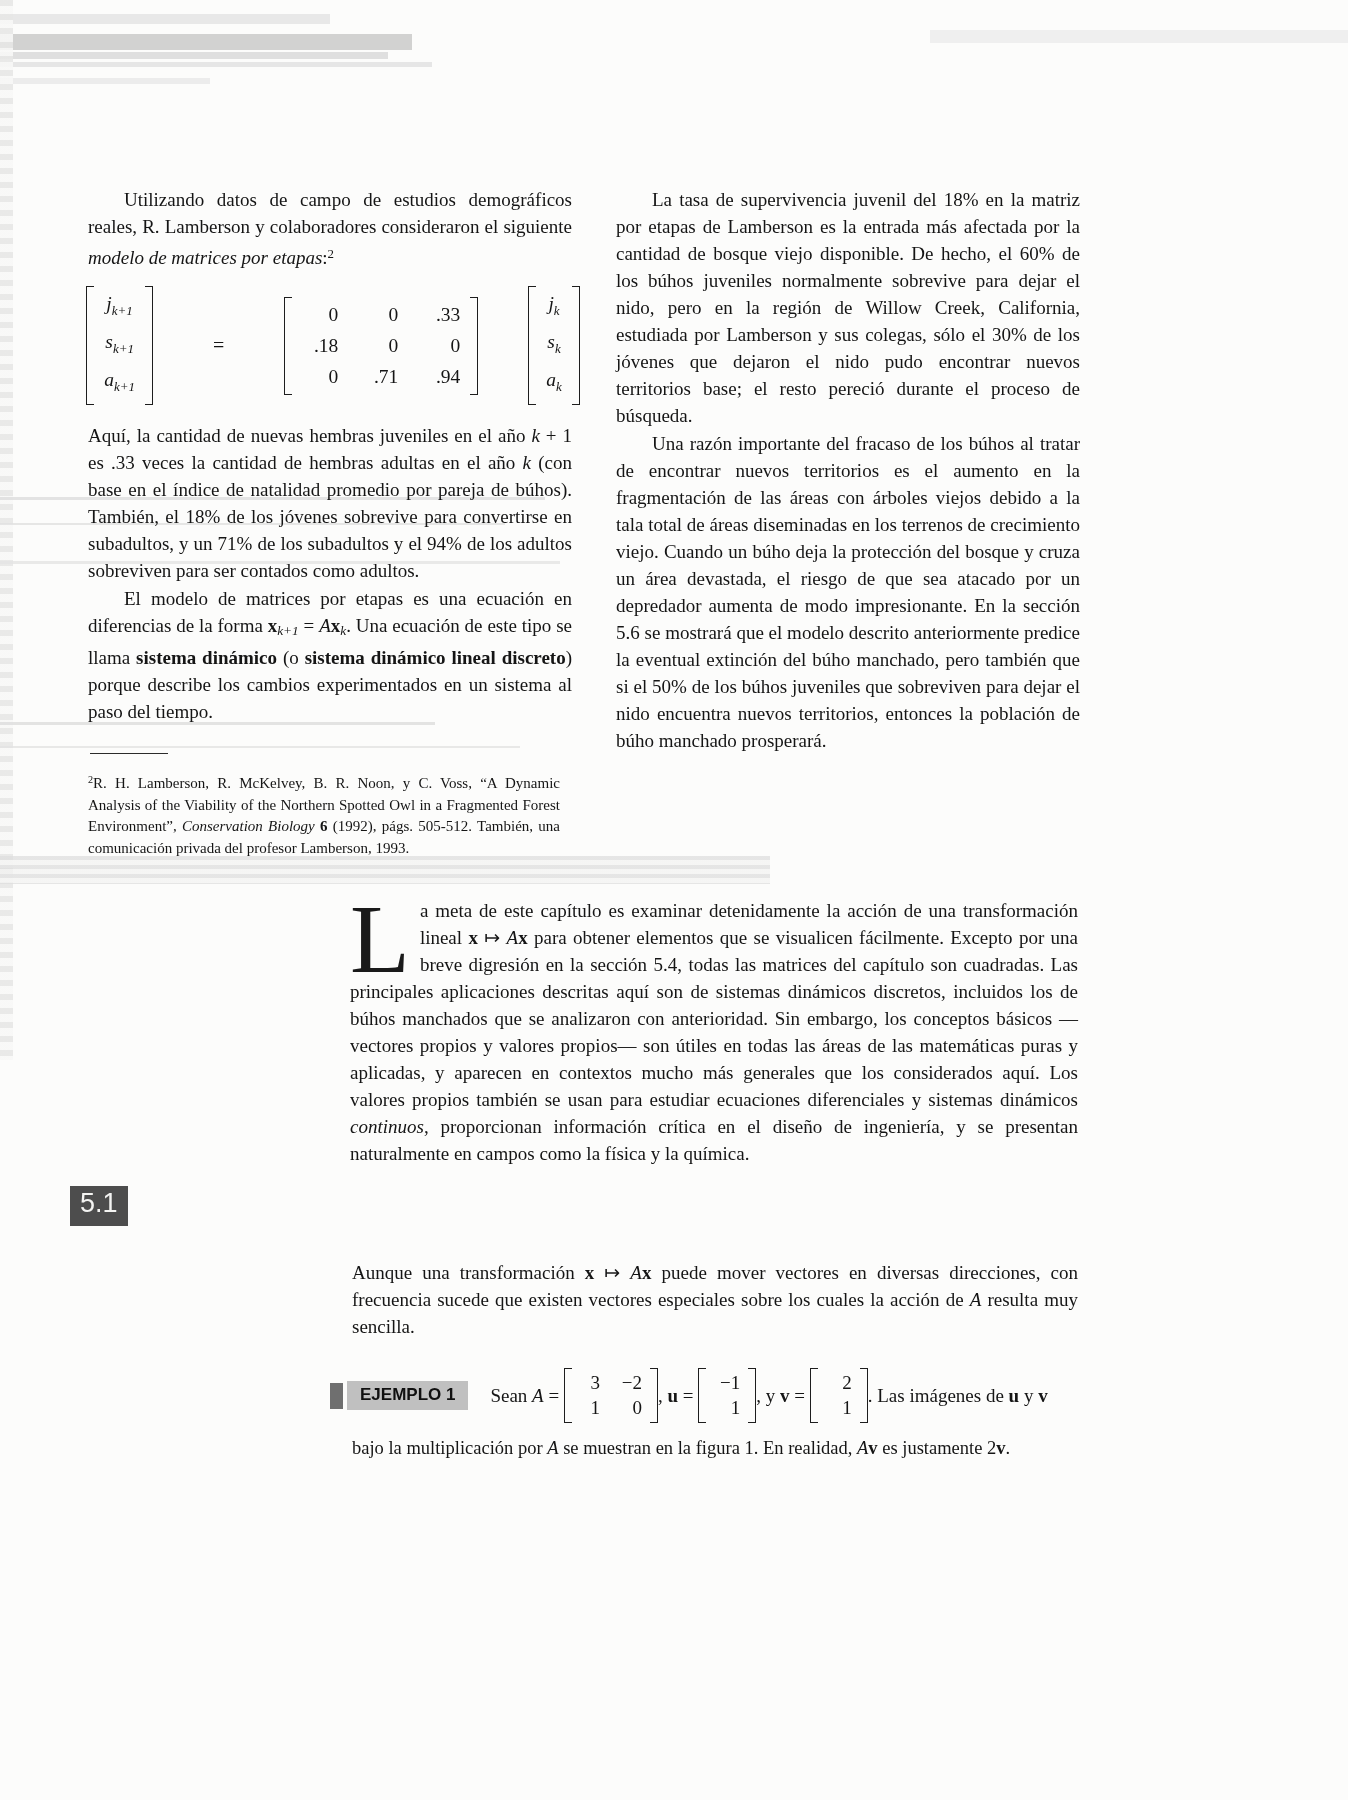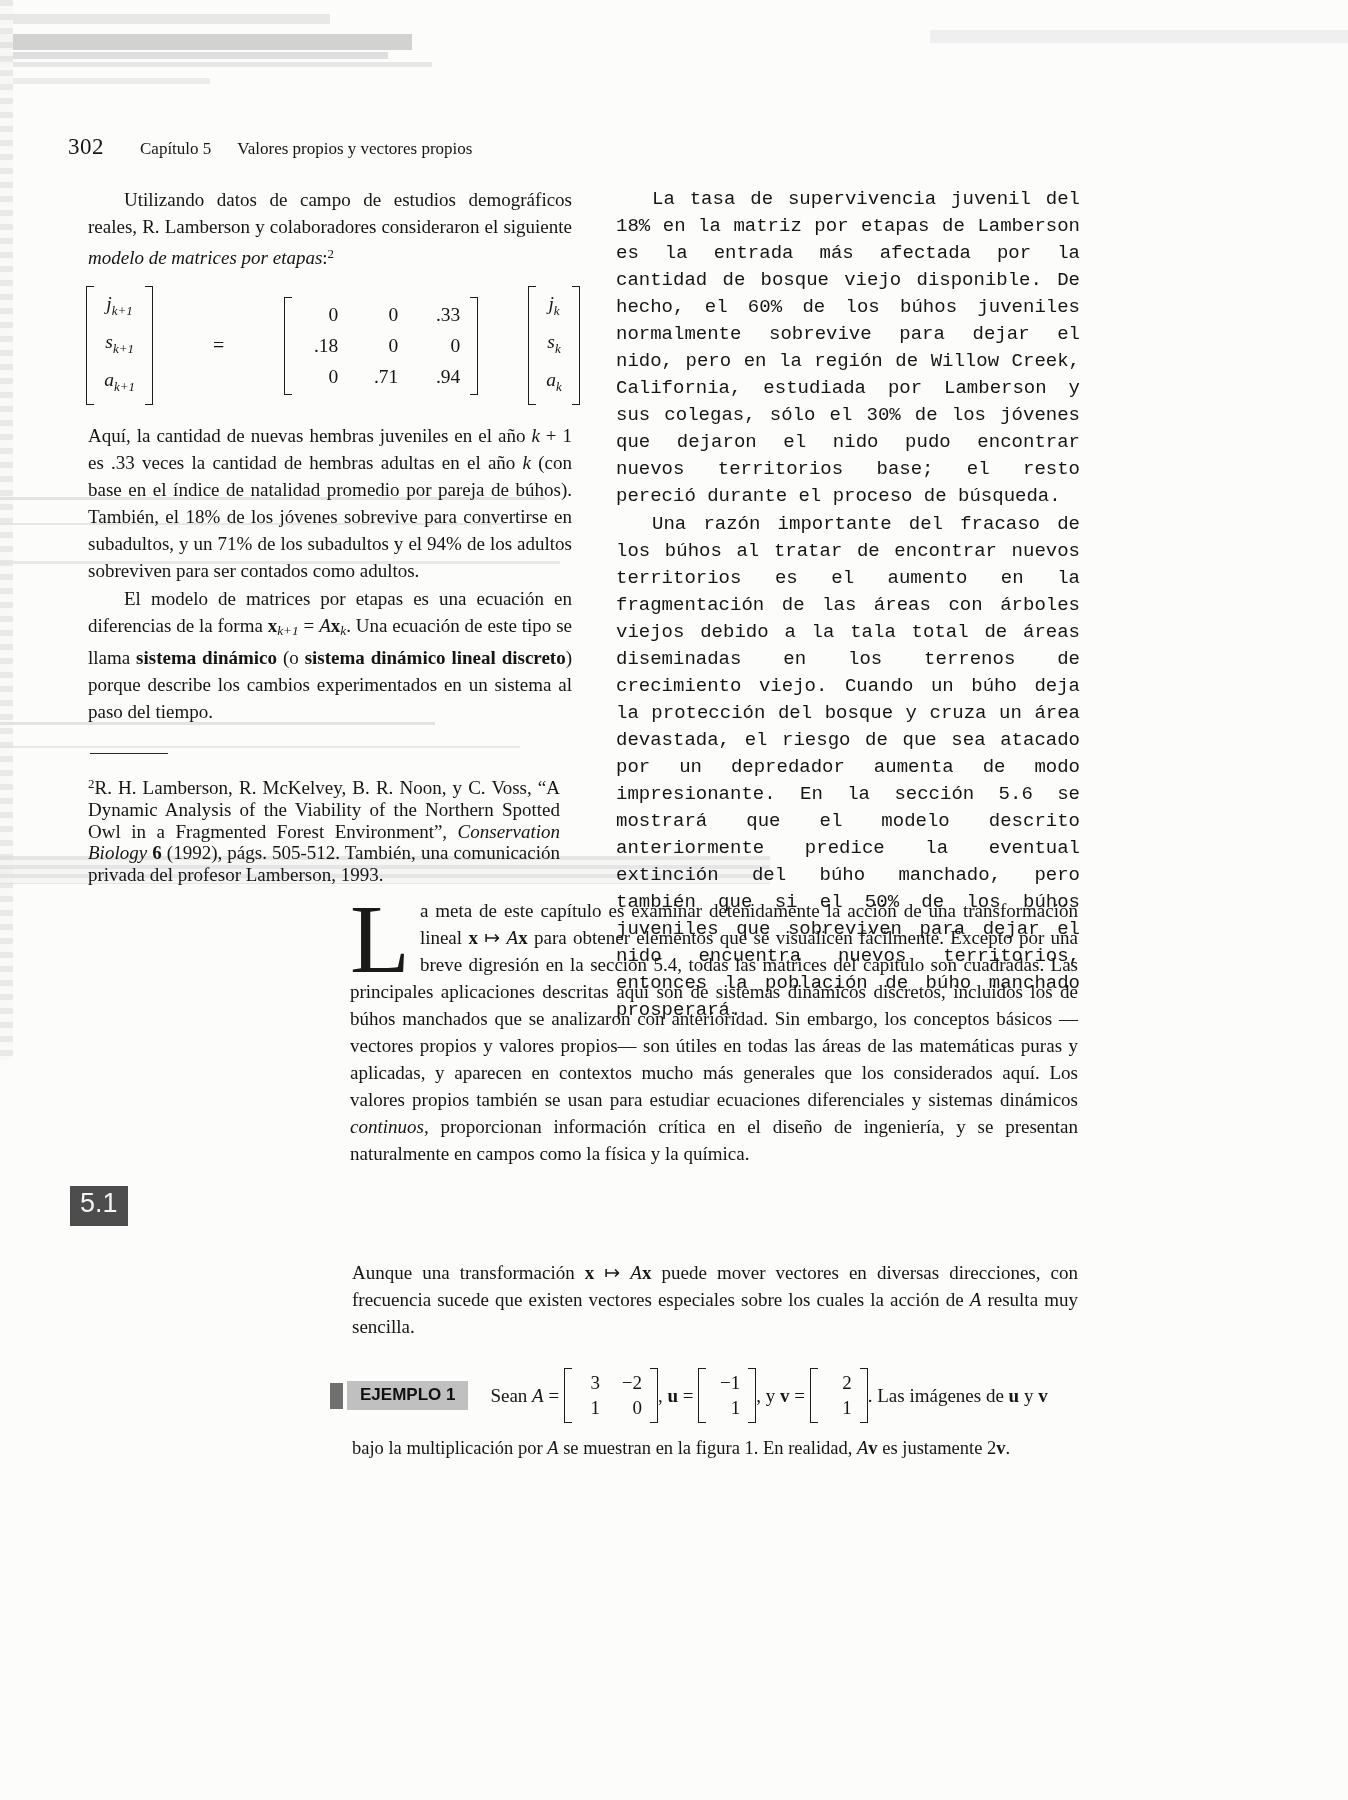--- a/index.html
+++ b/index.html
@@ -38,21 +38,21 @@
 
   
   .running-head { top: 134px; left: 68px; display: flex; align-items: baseline; }
   .pagenum { font-size: 23px; letter-spacing: .5px; }
   .chapter { font-size: 17px; margin-left: 36px; }
   .chtitle { font-size: 17px; margin-left: 26px; }
 
   
   .columns { top: 186px; left: 68px; width: 1012px; display: flex; gap: 44px; }
   .col-left  { width: 484px; margin-left: 20px; }
-  .col-right { width: 484px; font-family: Liberation Mono, monospace; }
+  .col-right { width: 484px; }
   p.body { font-size: 19px; line-height: 27px; margin: 0; text-align: justify; }
   p.body + p.body { margin-top: 1px; }
   .indent { text-indent: 36px; }
 
   
   .equation { display: flex; align-items: center; justify-content: center; margin: 15px 0 17px 6px; gap: 44px; }
   .matrix { display: inline-flex; align-items: stretch; }
   .br { width: 8px; flex: 0 0 8px; }
   .br.l { border-left: 1.8px solid #1d1d1d; border-top: 1.8px solid #1d1d1d; border-bottom: 1.8px solid #1d1d1d; }
   .br.r { border-right: 1.8px solid #1d1d1d; border-top: 1.8px solid #1d1d1d; border-bottom: 1.8px solid #1d1d1d; }
@@ -65,21 +65,21 @@
   .eqsign { margin: 0 16px; font-size: 20px; }
   i.mvar { font-family: "Liberation Serif", serif; }
 
   .matrix.small .mbody { row-gap: 3px; padding: 4px 8px; font-size: 19px; }
   .matrix.small .cell { line-height: 22px; }
   .gA { grid-template-columns: 20px 30px; column-gap: 12px; }
   .gu { grid-template-columns: 26px; }
 
   
   .fnrule { width: 78px; border-top: 1.6px solid #2b2b2b; margin: 28px 0 10px 2px; }
-  .footnote { font-size: 19px; line-height: 21.5px; text-align: justify; width: 472px; }
+  .footnote { font-size: 15px; line-height: 21.5px; text-align: justify; width: 472px; }
 
   
   .intro { top: 897px; left: 350px; width: 728px; font-size: 19px; line-height: 27px; text-align: justify; }
   .dropcap { float: left; font-size: 98px; line-height: 78px; padding: 3px 10px 0 0; color: #1a1a1a; }
 
   
   .secthead { top: 1186px; left: 70px; display: flex; align-items: center; }
   .sectnum {
     background: #4d4d4d; color: #f4f4f2;
     font-family: "Liberation Sans", sans-serif;
@@ -126,25 +126,20 @@
   <div class="artifact art5"></div>
   <div class="artifact art6"></div>
   <div class="artifact art7"></div>
   <div class="artifact art8"></div>
   <div class="artifact art9"></div>
   <div class="artifact art10"></div>
   <div class="artifact art11"></div>
   <div class="artifact art12"></div>
   <div class="artifact art13"></div>
 
-  <div class="layer running-head">
-    <span class="pagenum">302</span>
-    <span class="chapter">Capítulo 5</span>
-    <span class="chtitle">Valores propios y vectores propios</span>
-  </div>
 
   <div class="layer columns">
     <div class="col-left">
       <p class="body indent"><span>Utilizando datos de campo de estudios demográficos reales, R. Lamberson y colaboradores consideraron el siguiente </span><span class="seg-i">modelo de matrices por etapas</span><span>:</span><span class="seg-sup">2</span></p>
 
       <div class="equation">
         <span class="matrix">
           <span class="br l"></span>
           <span class="mbody gv">
             <span class="cell"><i class="mvar">j</i><sub class="msub">k+1</sub></span>

